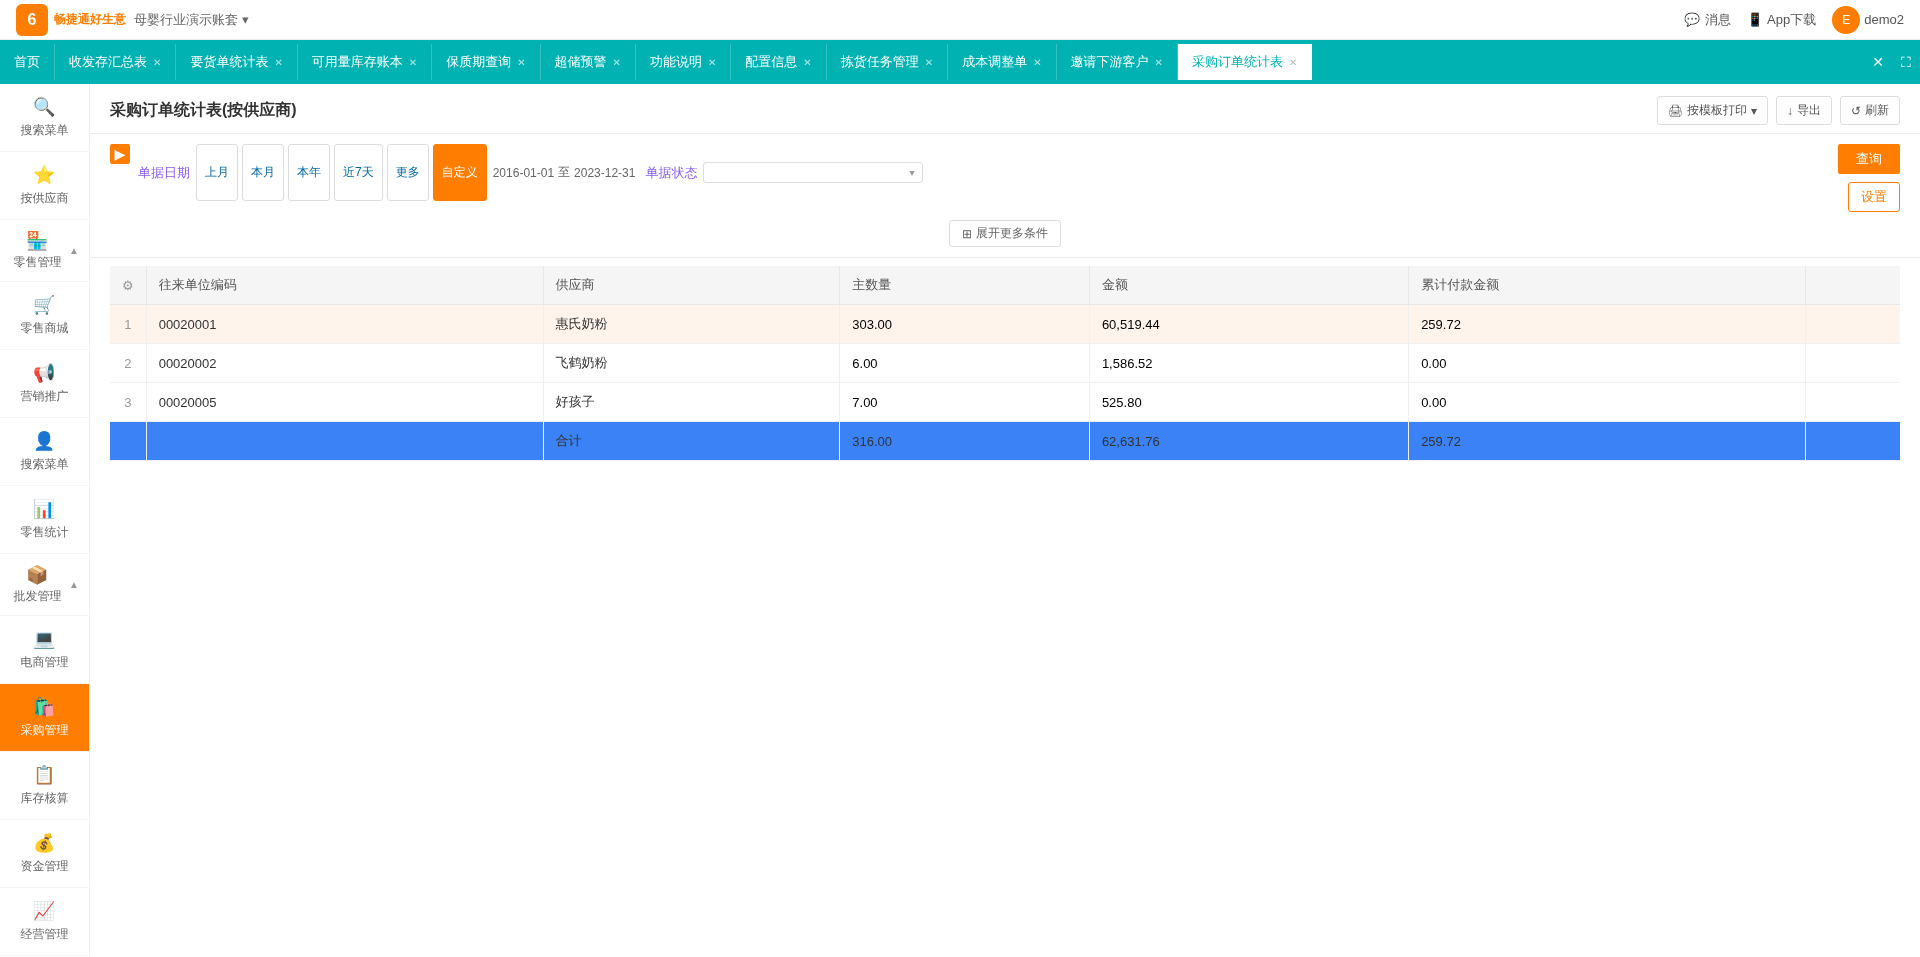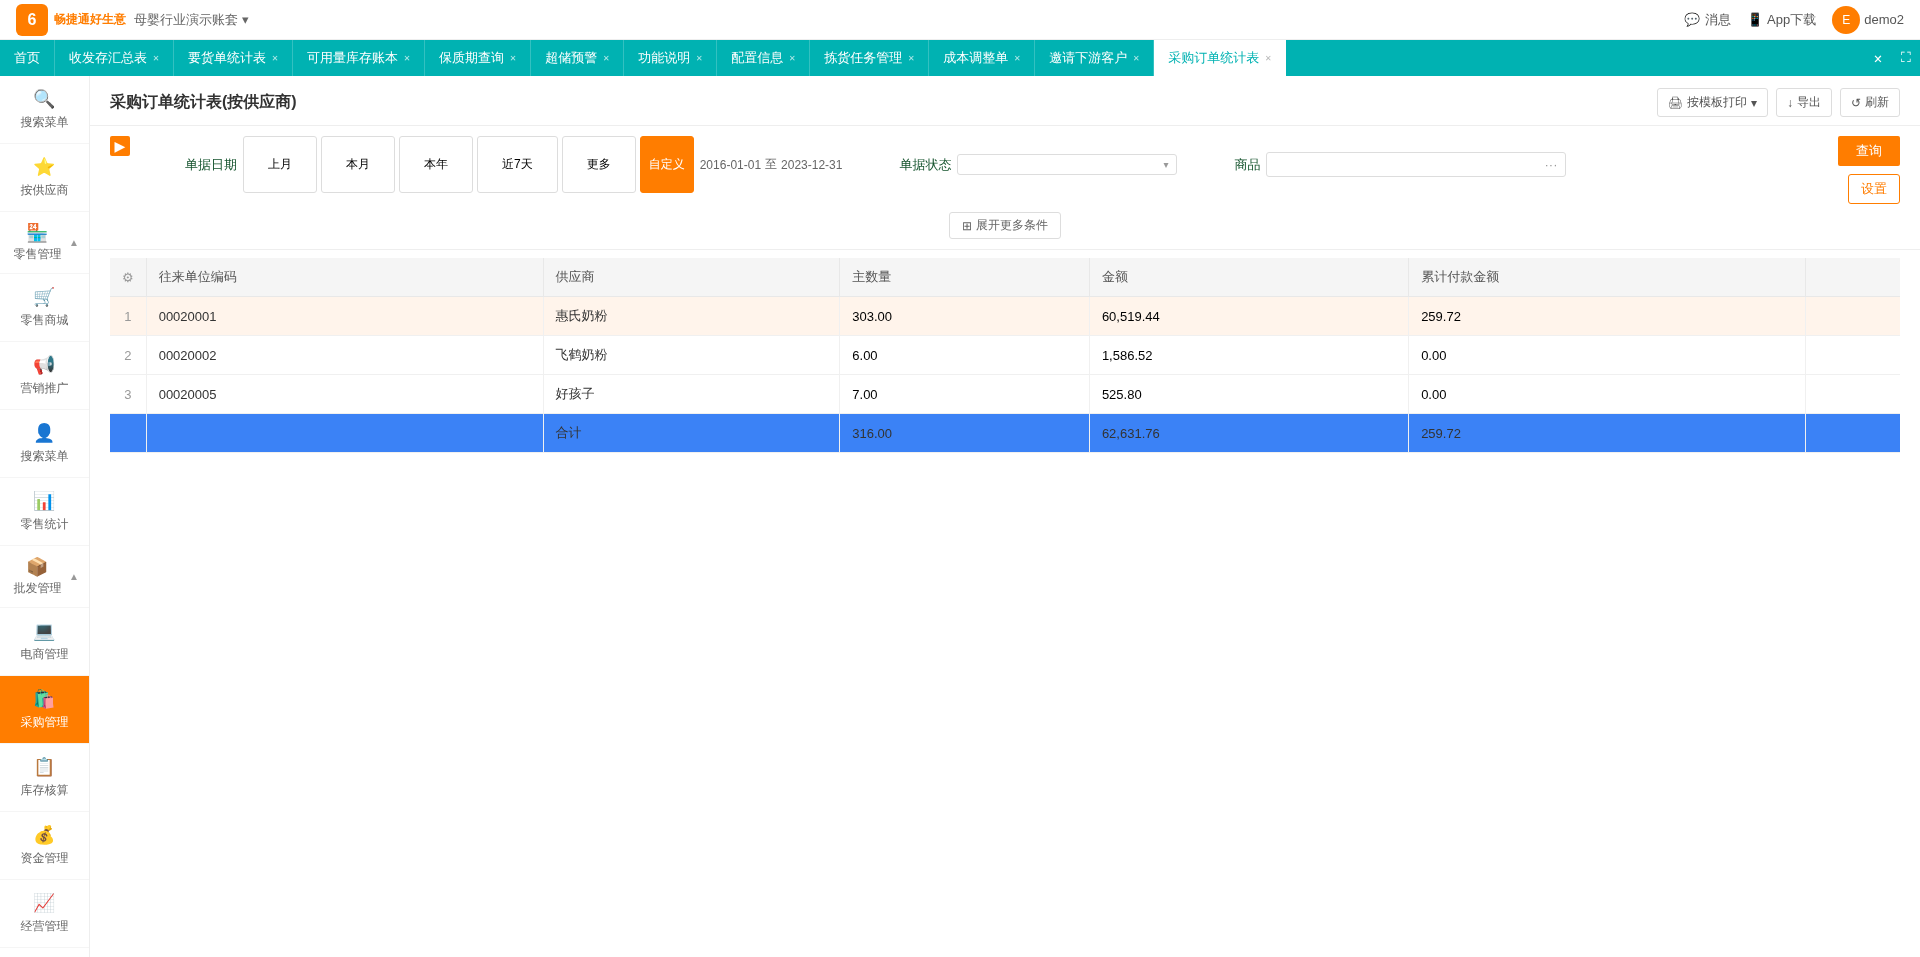--- a/index.html
+++ b/index.html
@@ -10,21 +10,21 @@
     .top-bar-left { display: flex; align-items: center; gap: 8px; }
     .logo-area { display: flex; align-items: center; gap: 6px; }
     .logo-icon { width: 32px; height: 32px; background: #ff7d00; border-radius: 6px; display: flex; align-items: center; justify-content: center; color: #fff; font-size: 16px; font-weight: bold; }
     .logo-text { color: #ff7d00; font-size: 12px; font-weight: bold; line-height: 1.2; }
     .dropdown-area { display: flex; align-items: center; gap: 4px; color: #666; font-size: 13px; cursor: pointer; }
     .top-bar-right { display: flex; align-items: center; gap: 16px; color: #555; font-size: 13px; }
     .top-bar-right .icon-btn { display: flex; align-items: center; gap: 4px; cursor: pointer; color: #555; }
     .avatar { width: 28px; height: 28px; border-radius: 50%; background: #ff7d00; display: flex; align-items: center; justify-content: center; color: #fff; font-size: 12px; }
 
     
-    .nav-tabs { height: 36px; background: #00b2b2; display: flex; align-items: center; padding: 0 0 0 0; overflow: hidden; font-family: Liberation Mono, monospace; }
+    .nav-tabs { height: 44px; background: #00b2b2; display: flex; align-items: center; padding: 0 0 0 0; overflow: hidden; }
     .nav-tab { height: 36px; padding: 0 14px; display: flex; align-items: center; gap: 4px; color: #fff; font-size: 13px; cursor: pointer; white-space: nowrap; border-right: 1px solid rgba(255,255,255,0.2); position: relative; }
     .nav-tab.active { background: #fff; color: #00b2b2; }
     .nav-tab .close-icon { font-size: 10px; color: inherit; opacity: 0.7; margin-left: 2px; }
     .nav-tab.active .close-icon { color: #999; }
     .nav-home { background: #00b2b2; color: #fff; font-size: 13px; padding: 0 14px; height: 36px; display: flex; align-items: center; }
     .nav-tab-controls { margin-left: auto; display: flex; align-items: center; }
     .nav-ctrl-btn { width: 28px; height: 28px; display: flex; align-items: center; justify-content: center; color: #fff; cursor: pointer; font-size: 14px; }
 
     
     .app-layout { display: flex; height: calc(957px - 76px); }
@@ -42,23 +42,23 @@
     .page-header { background: #fff; padding: 12px 20px 8px; border-bottom: 1px solid #eee; display: flex; align-items: center; justify-content: space-between; }
     .page-title { font-size: 16px; font-weight: bold; color: #333; }
     .page-actions { display: flex; align-items: center; gap: 8px; }
     .btn-print { display: flex; align-items: center; gap: 4px; padding: 5px 10px; border: 1px solid #ddd; background: #fff; border-radius: 3px; cursor: pointer; font-size: 12px; color: #555; }
     .btn-export { display: flex; align-items: center; gap: 4px; padding: 5px 10px; border: 1px solid #ddd; background: #fff; border-radius: 3px; cursor: pointer; font-size: 12px; color: #555; }
     .btn-refresh { display: flex; align-items: center; gap: 4px; padding: 5px 10px; border: 1px solid #ddd; background: #fff; border-radius: 3px; cursor: pointer; font-size: 12px; color: #555; }
 
     
     .filter-area { background: #fff; padding: 10px 20px; border-bottom: 1px solid #eee; }
     .filter-item { display: flex; align-items: center; gap: 6px; }
-    .filter-label { color: #14532d; font-size: 13px; white-space: nowrap; margin-left: 47px; }
+    .filter-label { color: #8b5cf6; font-size: 13px; white-space: nowrap; }
     .filter-date-btns { display: flex; gap: 4px; }
-    .date-btn { padding: 2px 24px; border: 1px solid #ddd; background: #fff; border-radius: 3px; cursor: pointer; font-size: 12px; color: #000000; }
+    .date-btn { padding: 2px 8px; border: 1px solid #ddd; background: #fff; border-radius: 3px; cursor: pointer; font-size: 12px; color: #0369a1; }
     .date-btn.custom { background: #ff7d00; color: #fff; border-color: #ff7d00; border-radius: 3px; padding: 19px 8px; }
     .date-range { display: flex; align-items: center; gap: 4px; font-size: 12px; color: #666; }
     .filter-select { display: flex; align-items: center; gap: 4px; border: 1px solid #ddd; border-radius: 3px; padding: 4px 8px; min-width: 180px; background: #fff; cursor: pointer; }
     .filter-select-arrow { color: #999; font-size: 10px; margin-left: auto; }
     .btn-query { background: #ff7d00; color: #fff; border: none; border-radius: 2px; padding: 6px 18px; font-size: 13px; cursor: pointer; }
     .btn-settings { background: #fff; color: #ff7d00; border: 1px solid #ff7d00; border-radius: 3px; padding: 5px 12px; font-size: 13px; cursor: pointer; margin-top: 4px; }
 
     
     .table-area { flex: 1; overflow: auto; padding: 0 20px 20px; background: #fff; }
     table { width: 100%; border-collapse: collapse; margin-top: 8px; }
@@ -239,27 +239,20 @@
               <span>2023-12-31</span>
             </div>
           </div>
           <div class="filter-item">
             <span class="filter-label">单据状态</span>
             <div class="filter-select" style="min-width:220px;">
               <span style="flex:1;color:#ccc;"></span>
               <span class="filter-select-arrow">▾</span>
             </div>
           </div>
-          <div class="filter-item">
-            <span class="filter-label">商品</span>
-            <div class="goods-input">
-              <input type="text" style="border: none; outline: none; flex: 1 1 0%; font-size: 13px;">
-              <span class="dots-btn">···</span>
-            </div>
-          </div>
         </div>
         <div class="filter-right">
           <button class="btn-query">查询</button>
           <button class="btn-settings">设置</button>
         </div>
       </div>
       <div class="filter-second-row">
         <button class="more-conditions">
           <span>⊞</span>
           <span>展开更多条件</span>

